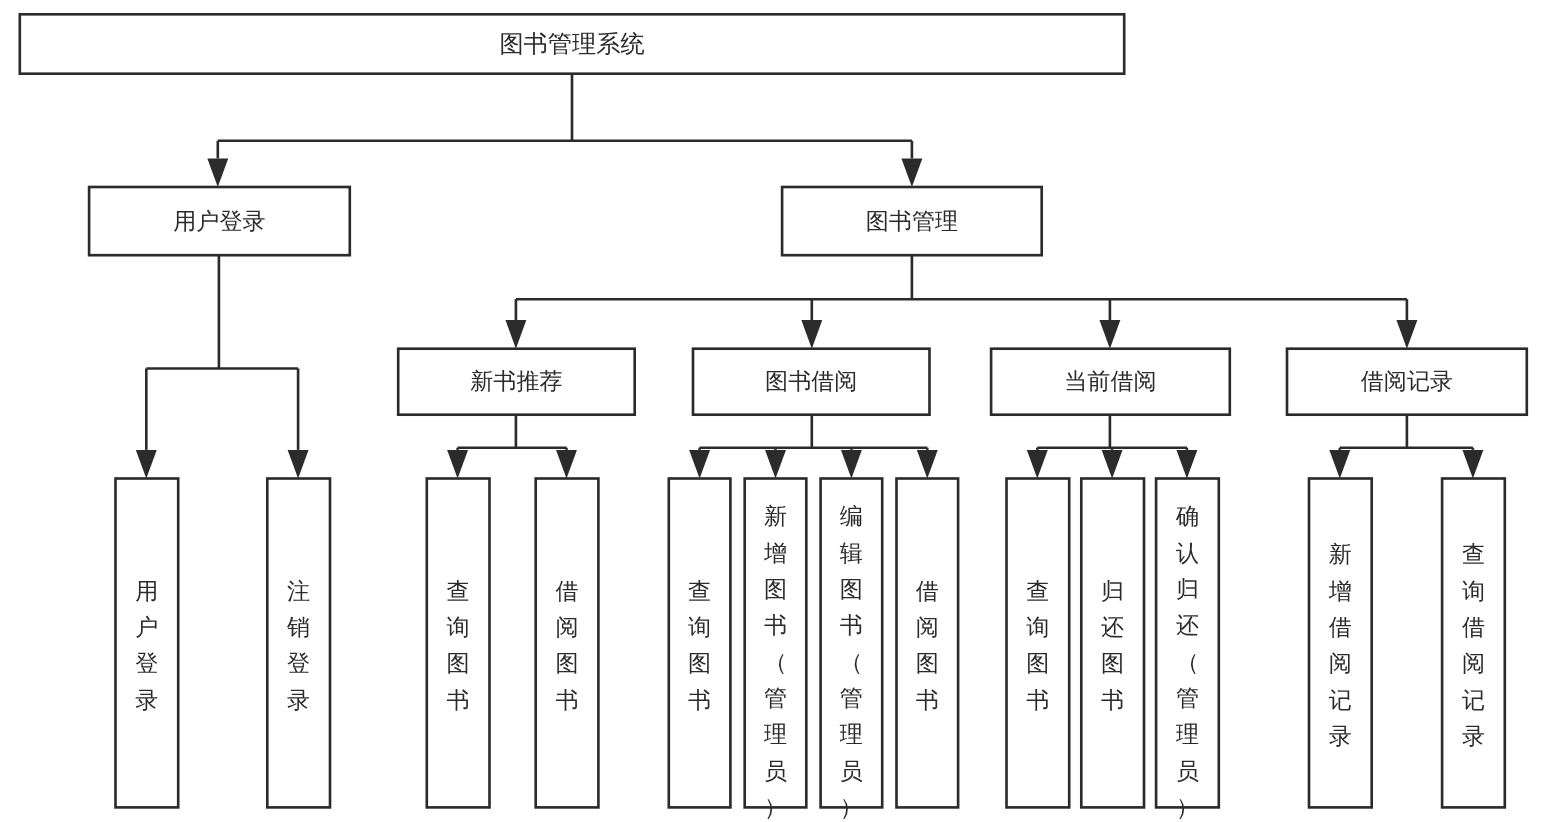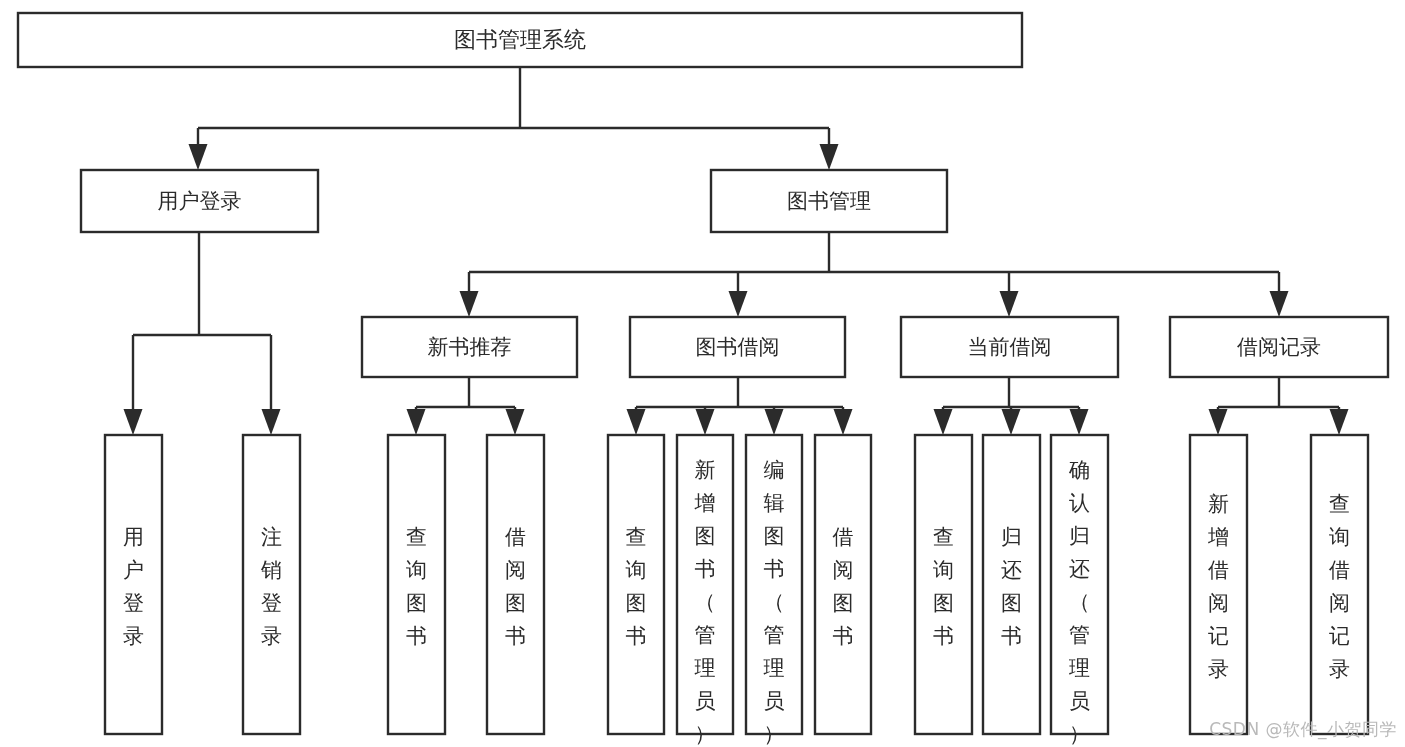--- a/index.html
+++ b/index.html
@@ -219,14 +219,13 @@
         <g>
           <rect class="node-rect" x="1190" y="435" width="57" height="299"></rect>
           <text class="vert-label" x="1218.5" y="511.24"><tspan x="1218.5" dy="0">新</tspan><tspan x="1218.5" dy="33">增</tspan><tspan x="1218.5" dy="33">借</tspan><tspan x="1218.5" dy="33">阅</tspan><tspan x="1218.5" dy="33">记</tspan><tspan x="1218.5" dy="33">录</tspan></text>
         </g>
         <g>
           <rect class="node-rect" x="1311" y="435" width="57" height="299"></rect>
           <text class="vert-label" x="1339.5" y="511.24"><tspan x="1339.5" dy="0">查</tspan><tspan x="1339.5" dy="33">询</tspan><tspan x="1339.5" dy="33">借</tspan><tspan x="1339.5" dy="33">阅</tspan><tspan x="1339.5" dy="33">记</tspan><tspan x="1339.5" dy="33">录</tspan></text>
         </g>
       </g>
   </svg>
-  <div class="watermark">CSDN @软件_小贺同学</div>
 </div>
 
 </body></html>

